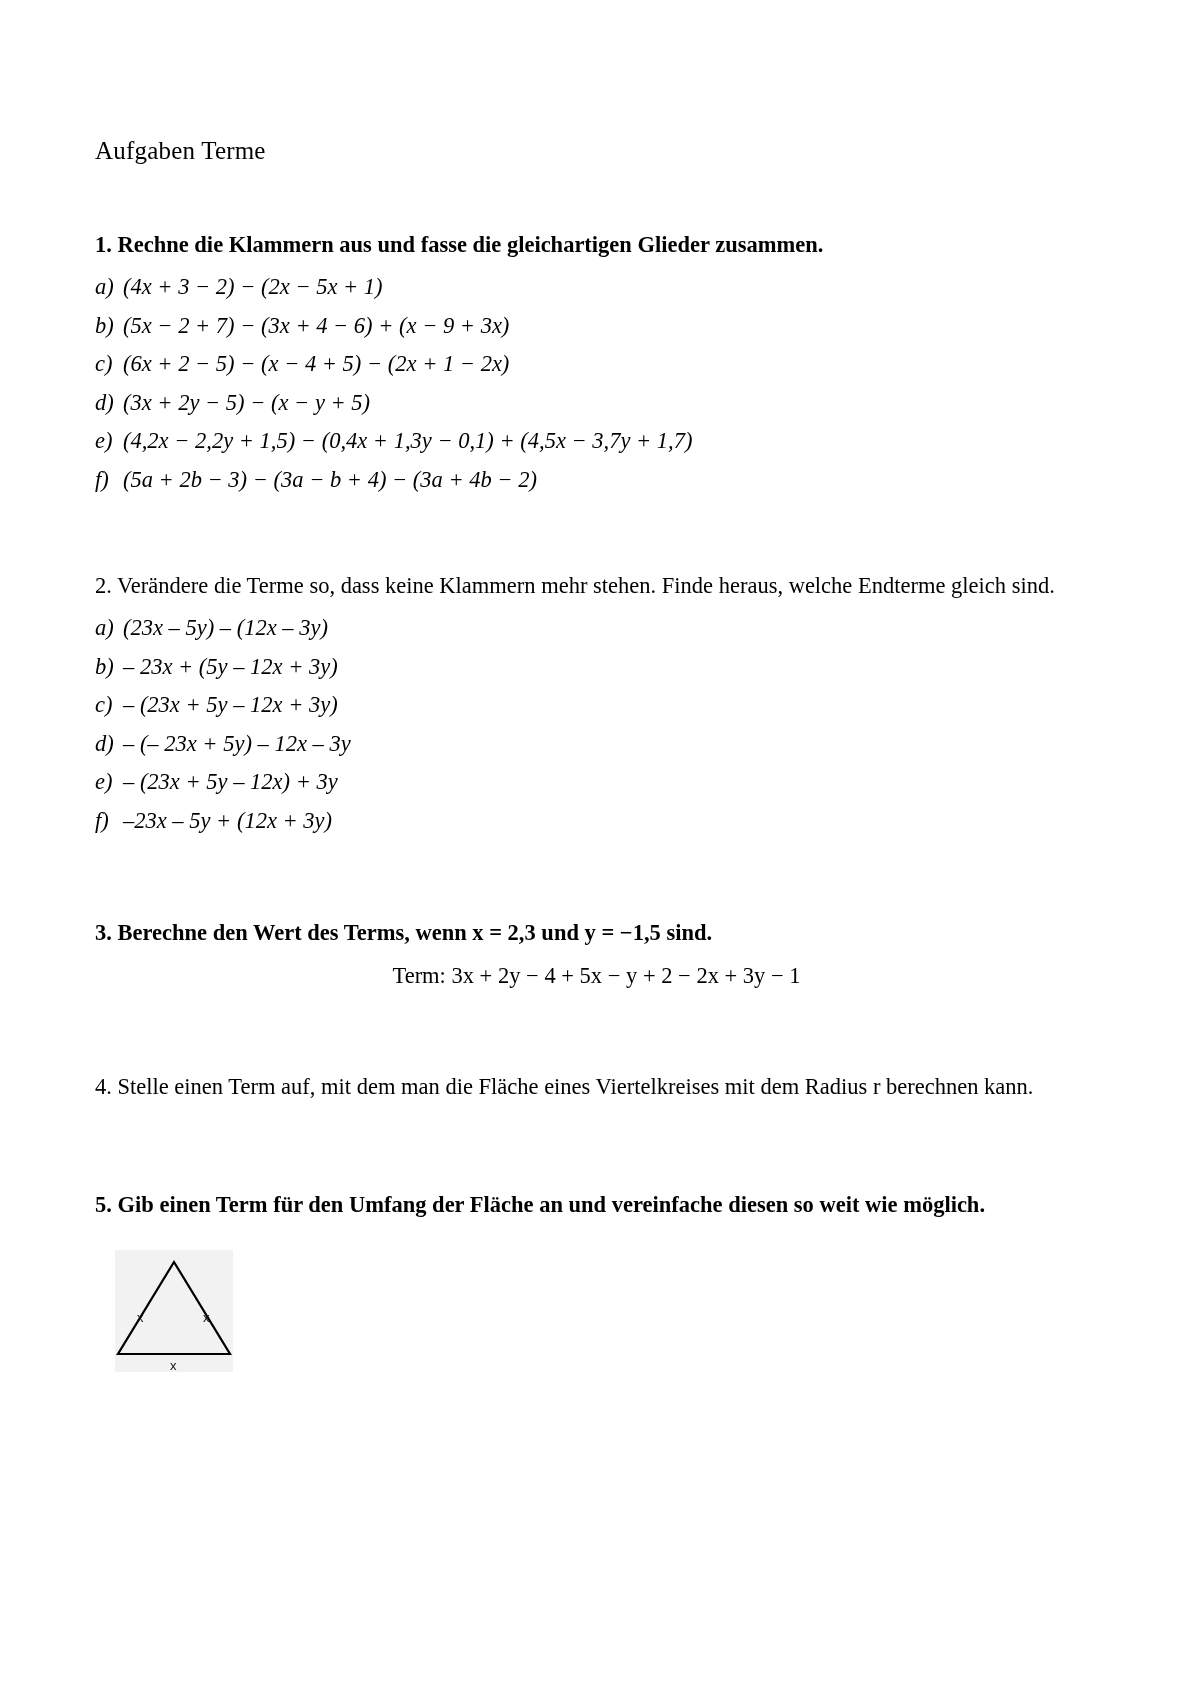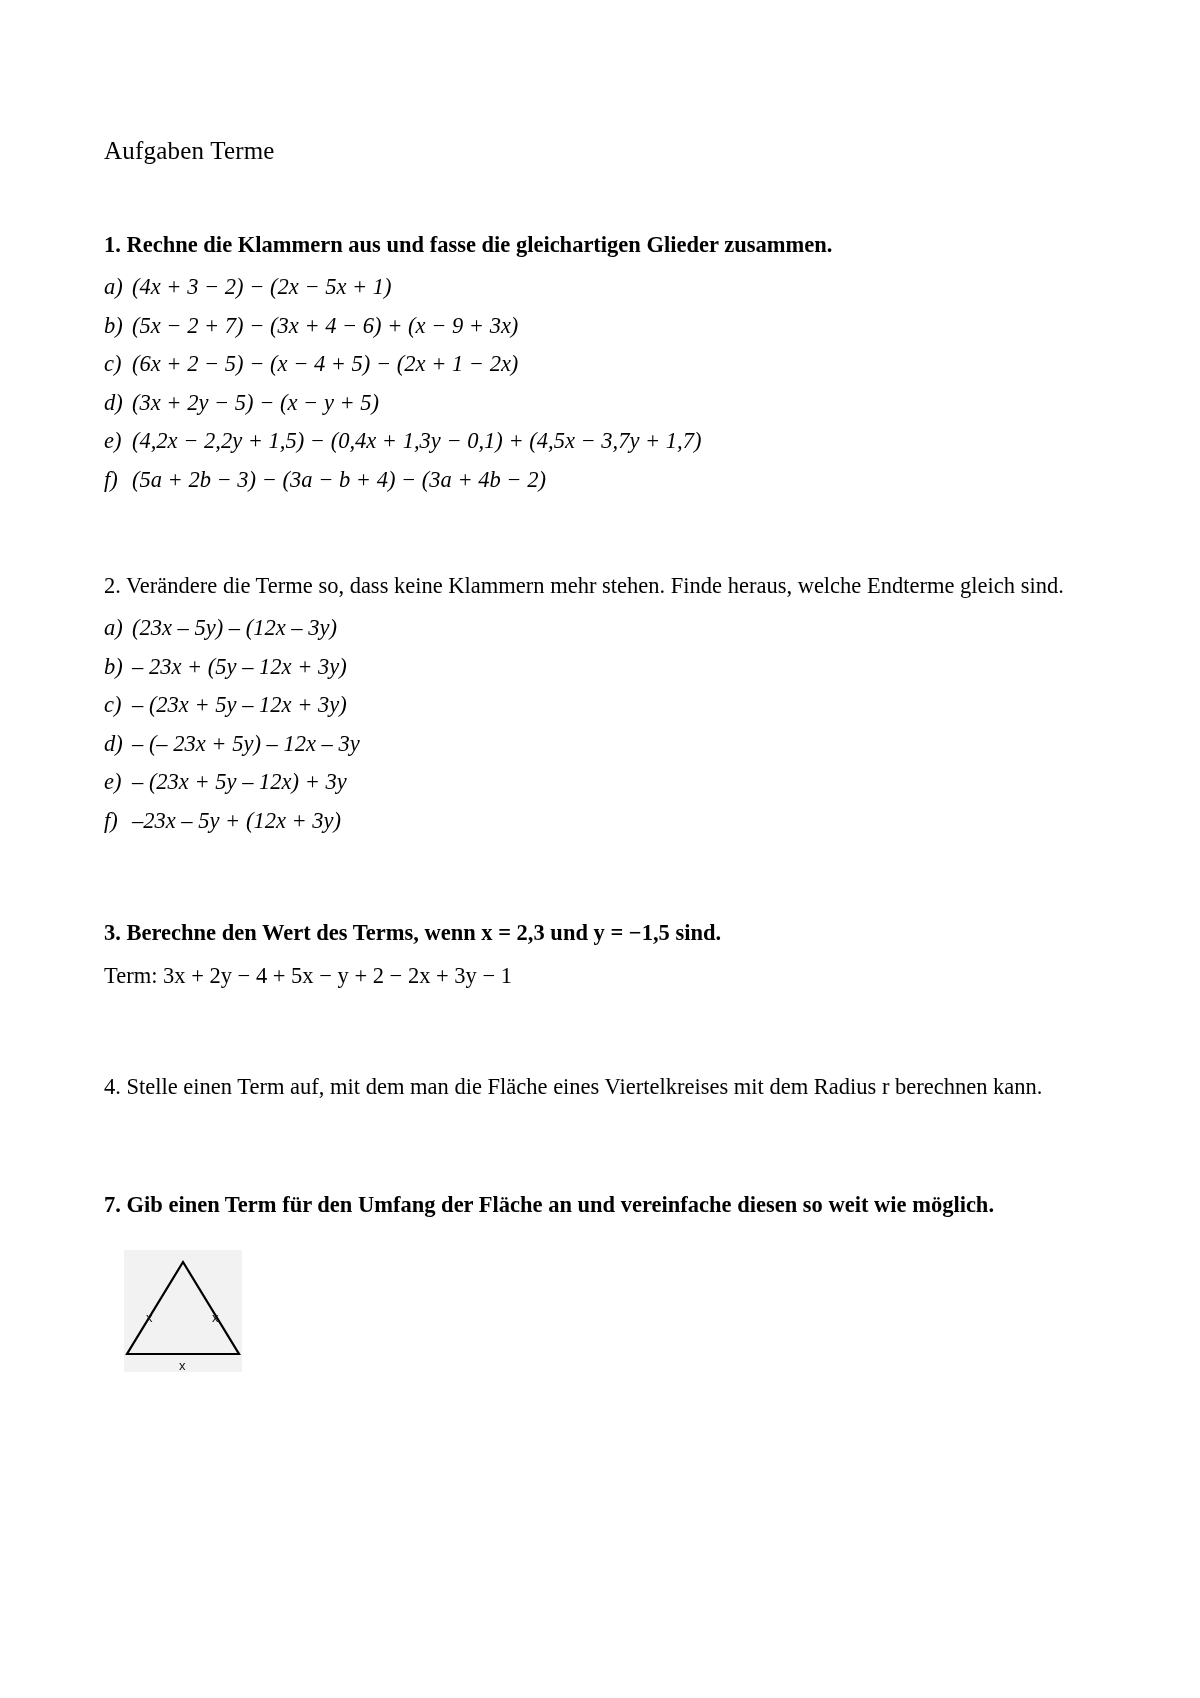--- a/index.html
+++ b/index.html
@@ -14,21 +14,21 @@
   .page {
     position: relative;
     width: 1200px;
     height: 1698px;
     background: #ffffff;
     overflow: hidden;
     box-sizing: border-box;
   }
   .content {
     position: absolute;
-    left: 104px;
+    left: 95px;
     top: 0;
     width: 1003px;
   }
   .doc-title {
     font-size: 25px;
     line-height: 30px;
     letter-spacing: 0.2px;
     margin-top: 136px;
     margin-bottom: 0;
     font-weight: 400;
@@ -68,20 +68,21 @@
   .gap-task2 { height: 64px; }
   .gap-task3 { height: 70px; }
   .gap-task4 { height: 68px; }
   .gap-task5 { height: 72px; }
 
   .term-line {
     font-size: 22.5px;
     line-height: 40px;
     white-space: pre;
     margin: 0;
+    text-align: center;
   }
 
   
   .figure-wrap {
     margin-top: 22px;
     margin-left: 20px;
   }
   .figure-box {
     position: relative;
     width: 118px;
@@ -142,21 +143,21 @@
 
     <div class="gap-task4"></div>
 
     <div class="task">
       <p class="task-intro">4. Stelle einen Term auf, mit dem man die Fläche eines Viertelkreises mit dem Radius r berechnen kann.</p>
     </div>
 
     <div class="gap-task5"></div>
 
     <div class="task">
-      <p class="task-intro nojustify">7. Gib einen Term für den Umfang der Fläche an und vereinfache diesen so weit wie möglich.</p>
+      <p class="task-intro nojustify">5. Gib einen Term für den Umfang der Fläche an und vereinfache diesen so weit wie möglich.</p>
 
       <div class="figure-wrap">
         <div class="figure-box">
           <svg width="118" height="122" viewBox="0 0 118 122" xmlns="http://www.w3.org/2000/svg">
             <polygon points="59,12 115,104 3,104" fill="none" stroke="#000000" stroke-width="2.2"></polygon>
             <text class="fig-label" x="22" y="72">x</text>
             <text class="fig-label" x="88" y="72">x</text>
             <text class="fig-label" x="55" y="120">x</text>
           </svg>
         </div>

